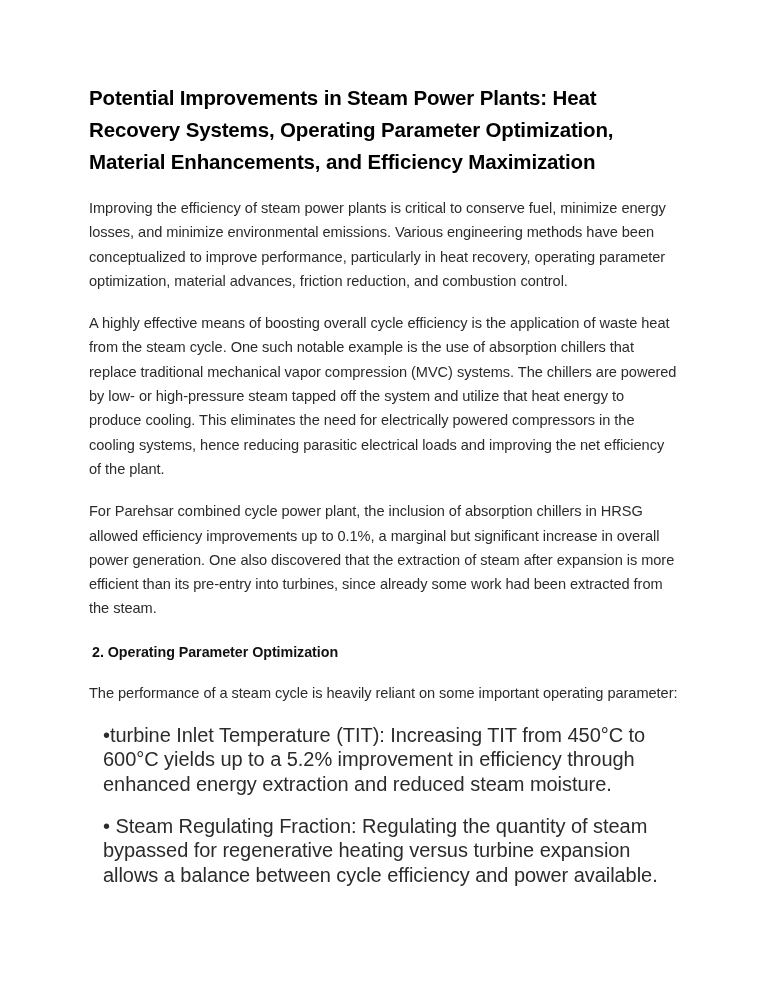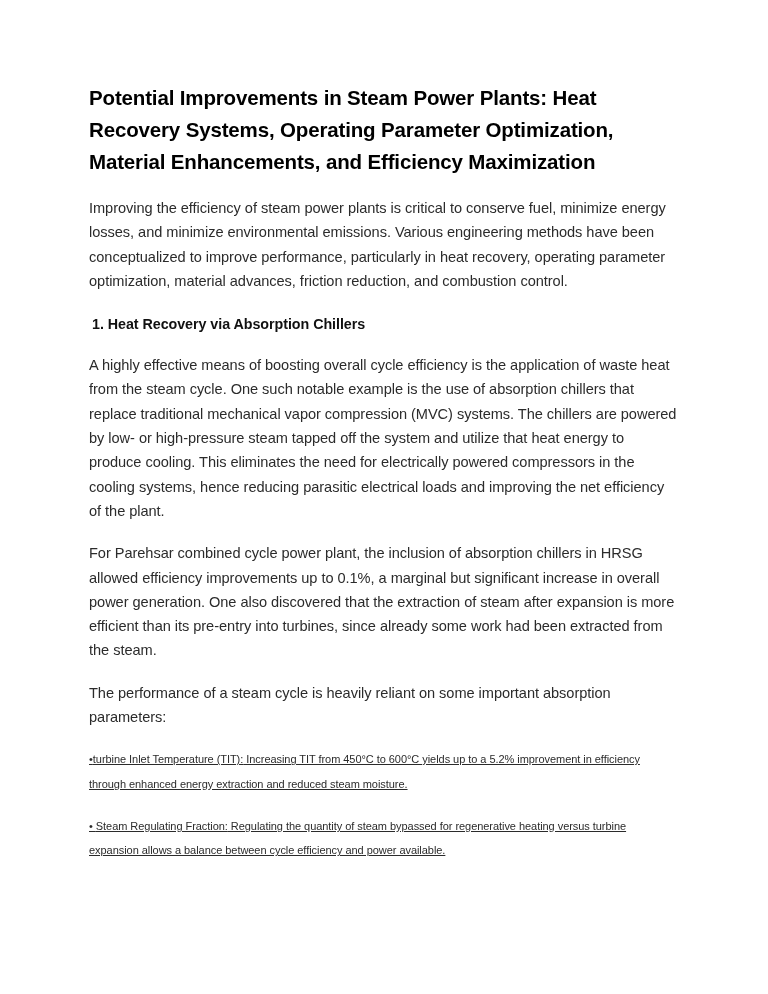--- a/index.html
+++ b/index.html
@@ -40,52 +40,51 @@
   }
   .section-heading {
     margin: 20px 0 0 3px;
     font-size: 14.3px;
     line-height: 22px;
     font-weight: bold;
     color: #111111;
     letter-spacing: -0.05px;
   }
   .bullet-text {
-    margin: 18px 0 0 0;
-    font-size: 11px;
+    margin: 18px 0 0 14px;
+    font-size: 20px;
     line-height: 24.3px;
     color: #2b2b2b;
     letter-spacing: -0.05px;
-    text-decoration: underline;
   }
   .bullet-text sub {
     font-size: 0.72em;
     line-height: 0;
     vertical-align: -0.28em;
   }
   .first-para {
   }
 </style>
 </head>
 <body>
 
 <div class="page">
 
   <h1 class="doc-title">Potential Improvements in Steam Power Plants: Heat Recovery Systems, Operating Parameter Optimization, Material Enhancements, and Efficiency Maximization</h1>
 
   <p class="body-text first-para">Improving the efficiency of steam power plants is critical to conserve fuel, minimize energy losses, and minimize environmental emissions. Various engineering methods have been conceptualized to improve performance, particularly in heat recovery, operating parameter optimization, material advances, friction reduction, and combustion control.</p>
 
-  <h2 class="section-heading">1. Heat Recovery via Absorption Chillers</h2>
 
   <p class="body-text">A highly effective means of boosting overall cycle efficiency is the application of waste heat from the steam cycle. One such notable example is the use of absorption chillers that replace traditional mechanical vapor compression (MVC) systems. The chillers are powered by low- or high-pressure steam tapped off the system and utilize that heat energy to produce cooling. This eliminates the need for electrically powered compressors in the cooling systems, hence reducing parasitic electrical loads and improving the net efficiency of the plant.</p>
 
   <p class="body-text">For Parehsar combined cycle power plant, the inclusion of absorption chillers in HRSG allowed efficiency improvements up to 0.1%, a marginal but significant increase in overall power generation. One also discovered that the extraction of steam after expansion is more efficient than its pre-entry into turbines, since already some work had been extracted from the steam.</p>
 
+  <h2 class="section-heading">2. Operating Parameter Optimization</h2>
 
-  <p class="body-text">The performance of a steam cycle is heavily reliant on some important absorption parameters:</p>
+  <p class="body-text">The performance of a steam cycle is heavily reliant on some important operating parameter:</p>
 
   <p class="bullet-text">
     <span>•</span><span>turbine Inlet Temperature (TIT):</span><span> Increasing TIT from 450°C to 600°C yields up to a 5.2% improvement in efficiency through enhanced energy extraction and reduced steam moisture.</span>
   </p>
 
 
   <p class="bullet-text">
     <span>• </span><span>Steam Regulating Fraction:</span><span> Regulating the quantity of steam bypassed for regenerative heating versus turbine expansion allows a balance between cycle efficiency and power available.</span>
   </p>
 

